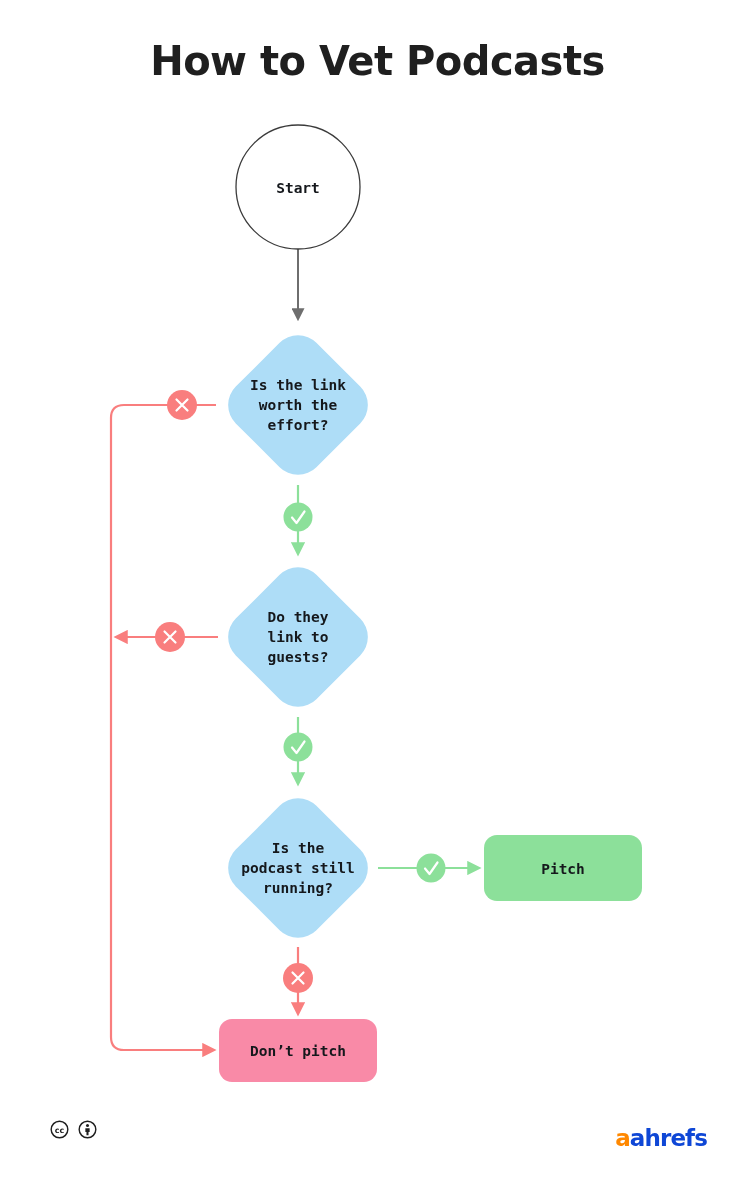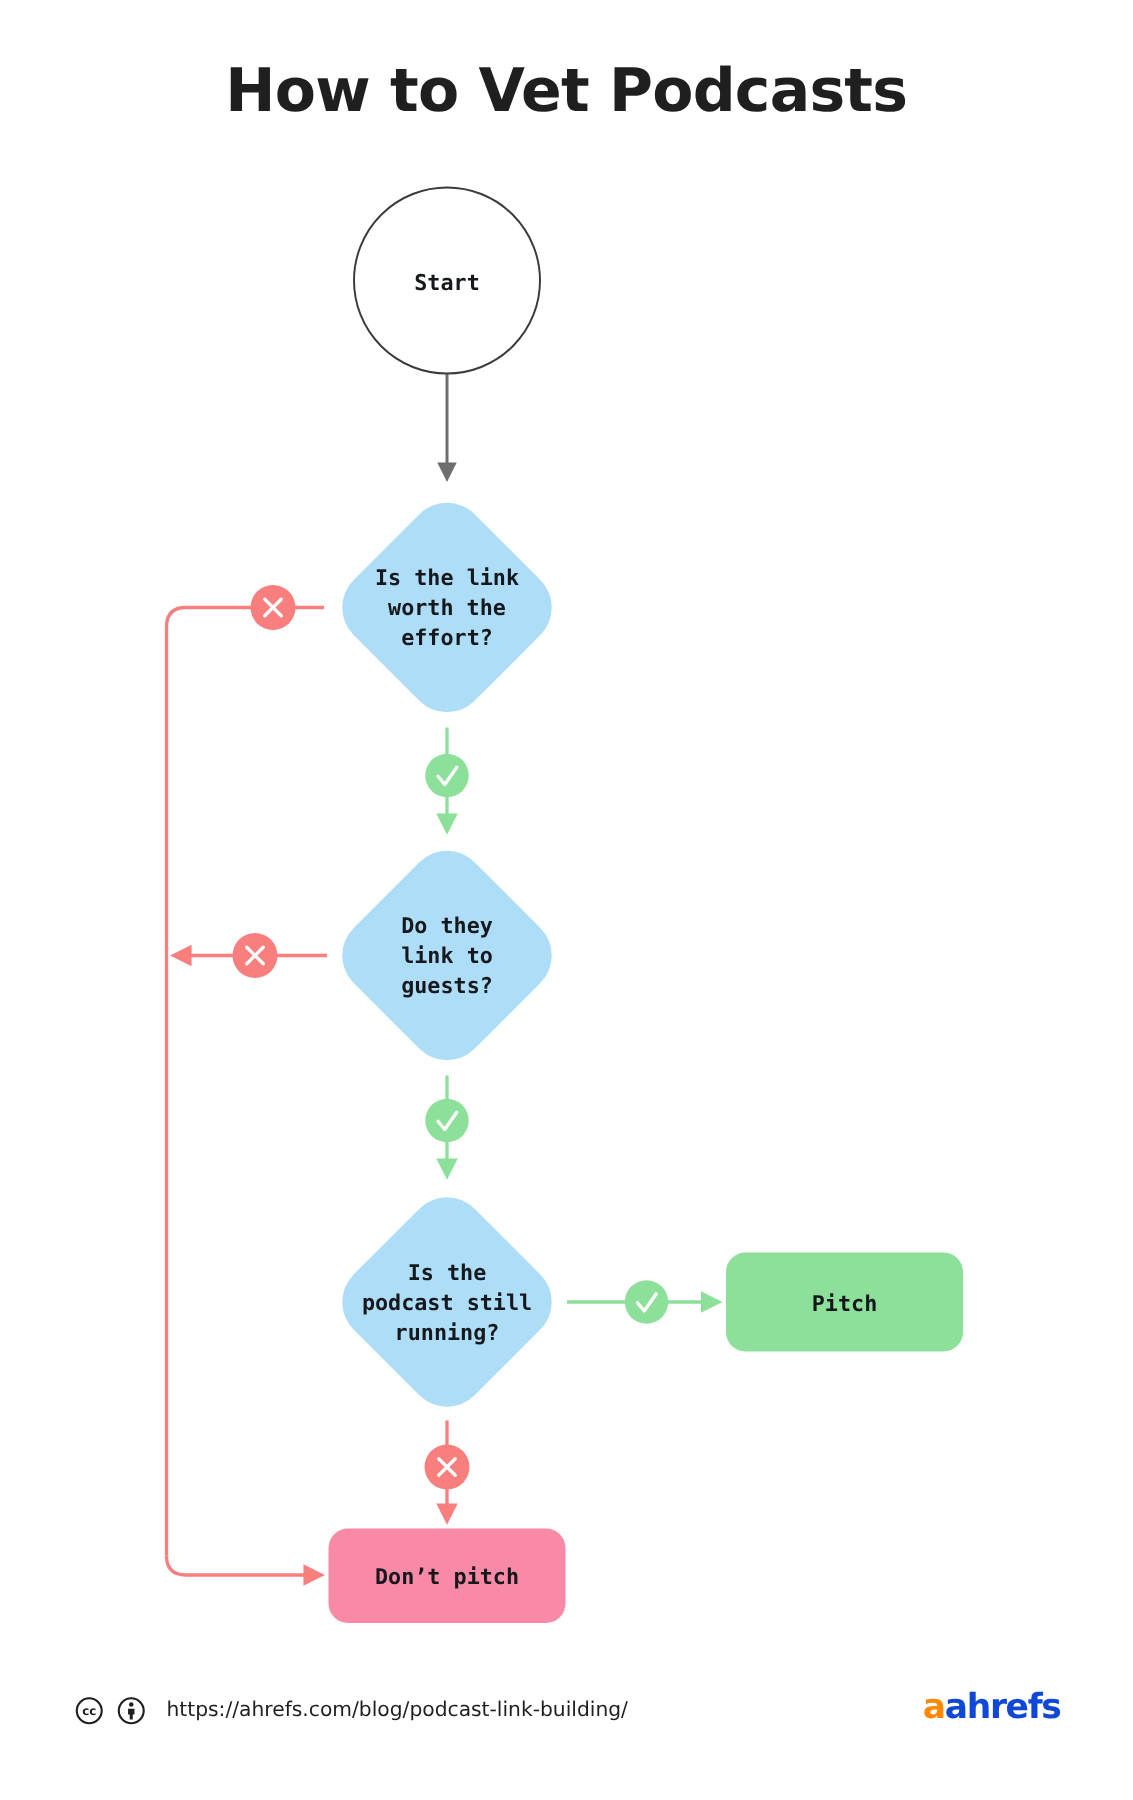--- a/index.html
+++ b/index.html
@@ -57,21 +57,21 @@
     left: 0;
     top: 1120px;
     width: 755px;
     height: 60px;
   }
   .footer-left {
     position: absolute;
     left: 50px;
     top: 0;
     display: flex;
-    align-items: center;
+    align-items: flex-start;
     gap: 9px;
     height: 40px;
   }
   .cc-icon { display: block; }
   .footer-url {
     font-family: "DejaVu Sans", "Liberation Sans", sans-serif;
     font-size: 13.5px;
     color: #1f1f1f;
     margin-left: 5px;
     white-space: nowrap;
@@ -214,21 +214,20 @@
     <div class="footer-left">
       <svg class="cc-icon" width="19" height="19" viewBox="0 0 24 24">
         <circle cx="12" cy="12" r="10.5" fill="none" stroke="#1f1f1f" stroke-width="1.8"></circle>
         <text x="12" y="16" text-anchor="middle" font-family="DejaVu Sans, sans-serif" font-size="10" font-weight="bold" fill="#1f1f1f">cc</text>
       </svg>
       <svg class="cc-icon" width="19" height="19" viewBox="0 0 24 24">
         <circle cx="12" cy="12" r="10.5" fill="none" stroke="#1f1f1f" stroke-width="1.8"></circle>
         <circle cx="12" cy="6.8" r="1.9" fill="#1f1f1f"></circle>
         <path d="M 9.3 10.4 L 14.7 10.4 L 14.7 15.1 L 13.3 15.1 L 13.3 19.4 L 10.7 19.4 L 10.7 15.1 L 9.3 15.1 Z" fill="#1f1f1f"></path>
       </svg>
-      <span class="footer-url">https://ahrefs.com/blog/podcast-link-building/</span>
     </div>
     <div class="brand">
       <span class="brand-a">a</span>
         <span class="brand-rest">ahrefs</span>
     </div>
   </div>
 
 </div>
 
 </body></html>

